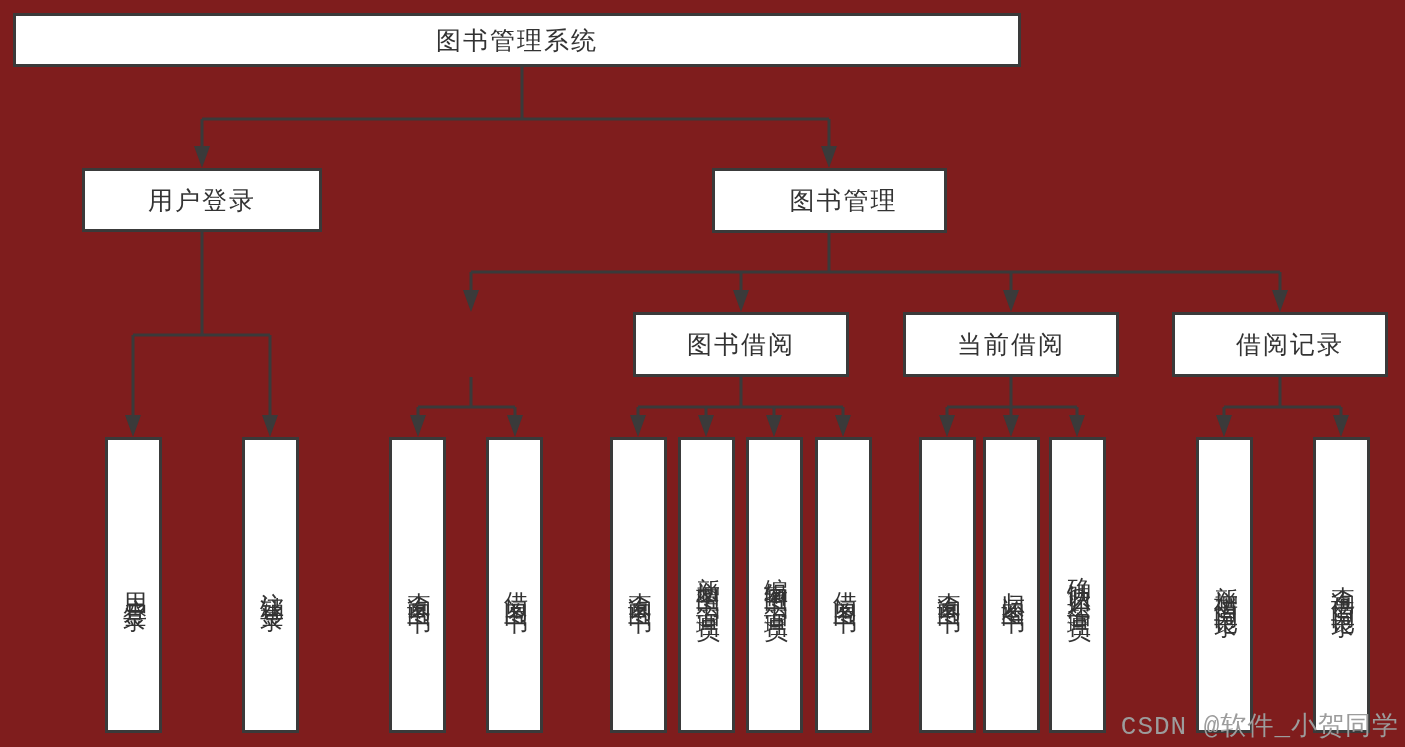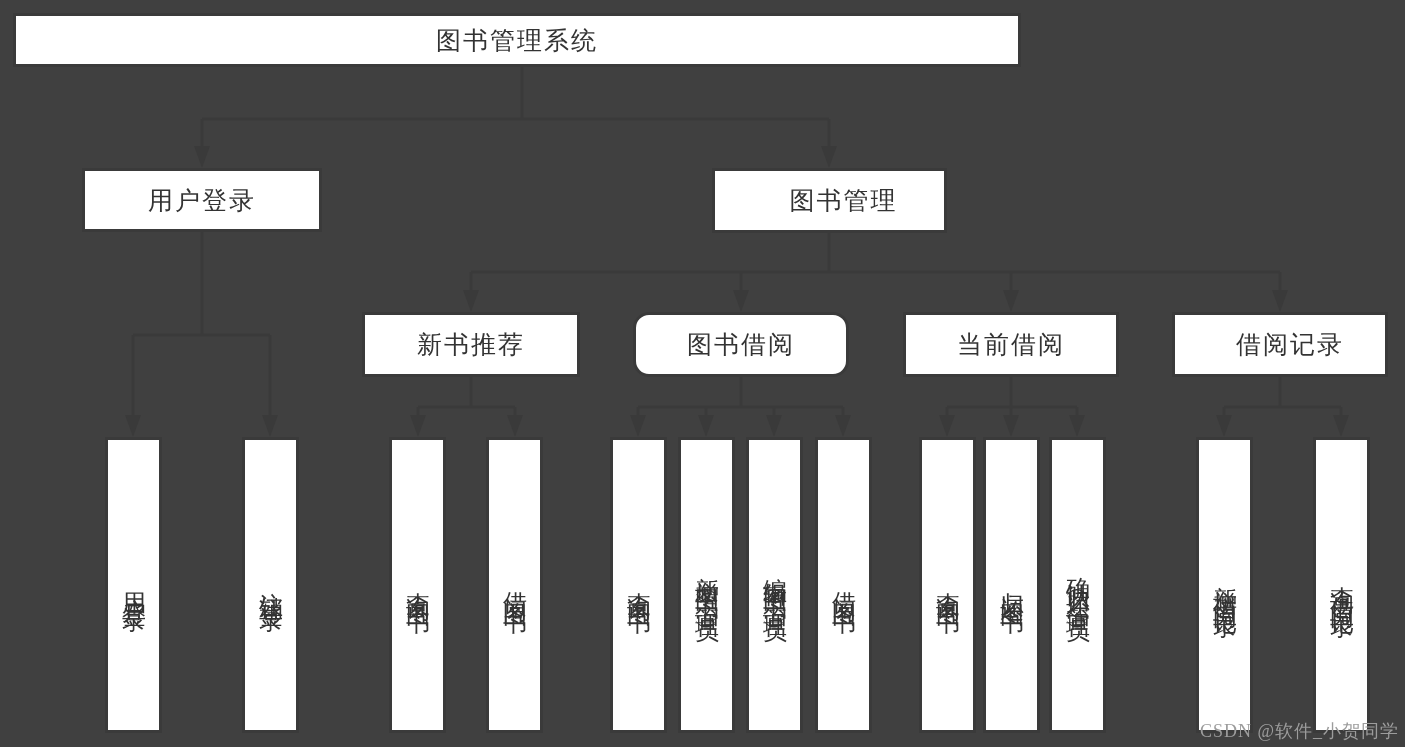--- a/index.html
+++ b/index.html
@@ -1,20 +1,20 @@
 <!DOCTYPE html>
 <html><head>
 <meta charset="utf-8">
 <style>
   html,body{margin:0;padding:0;background:#ffffff;}
   .canvas{
     position:relative;
     width:1405px;height:747px;
-    background:#404040;
-    font-family:Liberation Serif, serif;
+    background:#7f1d1d;
+    font-family:Liberation Mono, monospace;
     overflow:hidden;
   }
   .wires{position:absolute;left:0;top:0;width:1405px;height:747px;}
   .node{
     position:absolute;
     box-sizing:border-box;
     border:3px solid #3a3a3a;
     background:#ffffff;
     display:flex;align-items:center;justify-content:center;
     color:#333333;
@@ -37,33 +37,33 @@
     text-orientation:mixed;
     font-size:24px;
     letter-spacing:6px;
     line-height:1.05;
     white-space:nowrap;
   }
   .n-root{left:13px;top:13px;width:1008px;height:54px;}
   .n-login{left:82px;top:168px;width:240px;height:64px;}
   .n-mgmt{left:712px;top:168px;width:235px;height:65px;padding-left:28px;}
   .n-l3-newbook{left:362px;top:312px;width:218px;height:65px;}
-  .n-l3-borrow{left:633px;top:312px;width:216px;height:65px;border-radius:16px;}
+  .n-l3-borrow{left:633px;top:312px;width:216px;height:65px;}
   .n-l3-current{left:903px;top:312px;width:216px;height:65px;text-align:right;}
   .n-l3-record{left:1172px;top:312px;width:216px;height:65px;padding-left:20px;}
   .lf-1{left:105px;}  .lf-2{left:242px;}
   .lf-3{left:389px;}  .lf-4{left:486px;}
   .lf-5{left:610px;}  .lf-6{left:678px;}
   .lf-7{left:746px;}  .lf-8{left:815px;}
   .lf-9{left:919px;}  .lf-10{left:983px;} .lf-11{left:1049px;}
   .lf-12{left:1196px;}.lf-13{left:1313px;}
   .watermark{
     position:absolute;
     right:6px;bottom:4px;
-    font-size:18px;
+    font-size:26px;
     color:#9c9c9c;
     letter-spacing:1px;
     z-index:5;
     white-space:nowrap;
   }
   svg .wire{stroke:#3a3a3a;stroke-width:3;fill:none;}
   svg .head{fill:#3a3a3a;stroke:none;}
 </style>
 </head>
 <body>
@@ -124,23 +124,20 @@
     <span>图书管理系统</span>
   </div>
 
   <div class="node n-login">
     <span>用户登录</span>
   </div>
   <div class="node n-mgmt">
     <span>图书管理</span>
   </div>
 
-  <div class="node n-l3-newbook">
-    <span>新书推荐</span>
-  </div>
   <div class="node n-l3-borrow">
     <span>图书借阅</span>
   </div>
   <div class="node n-l3-current">
     <span>当前借阅</span>
   </div>
   <div class="node n-l3-record">
     <span>借阅记录</span>
   </div>
 

